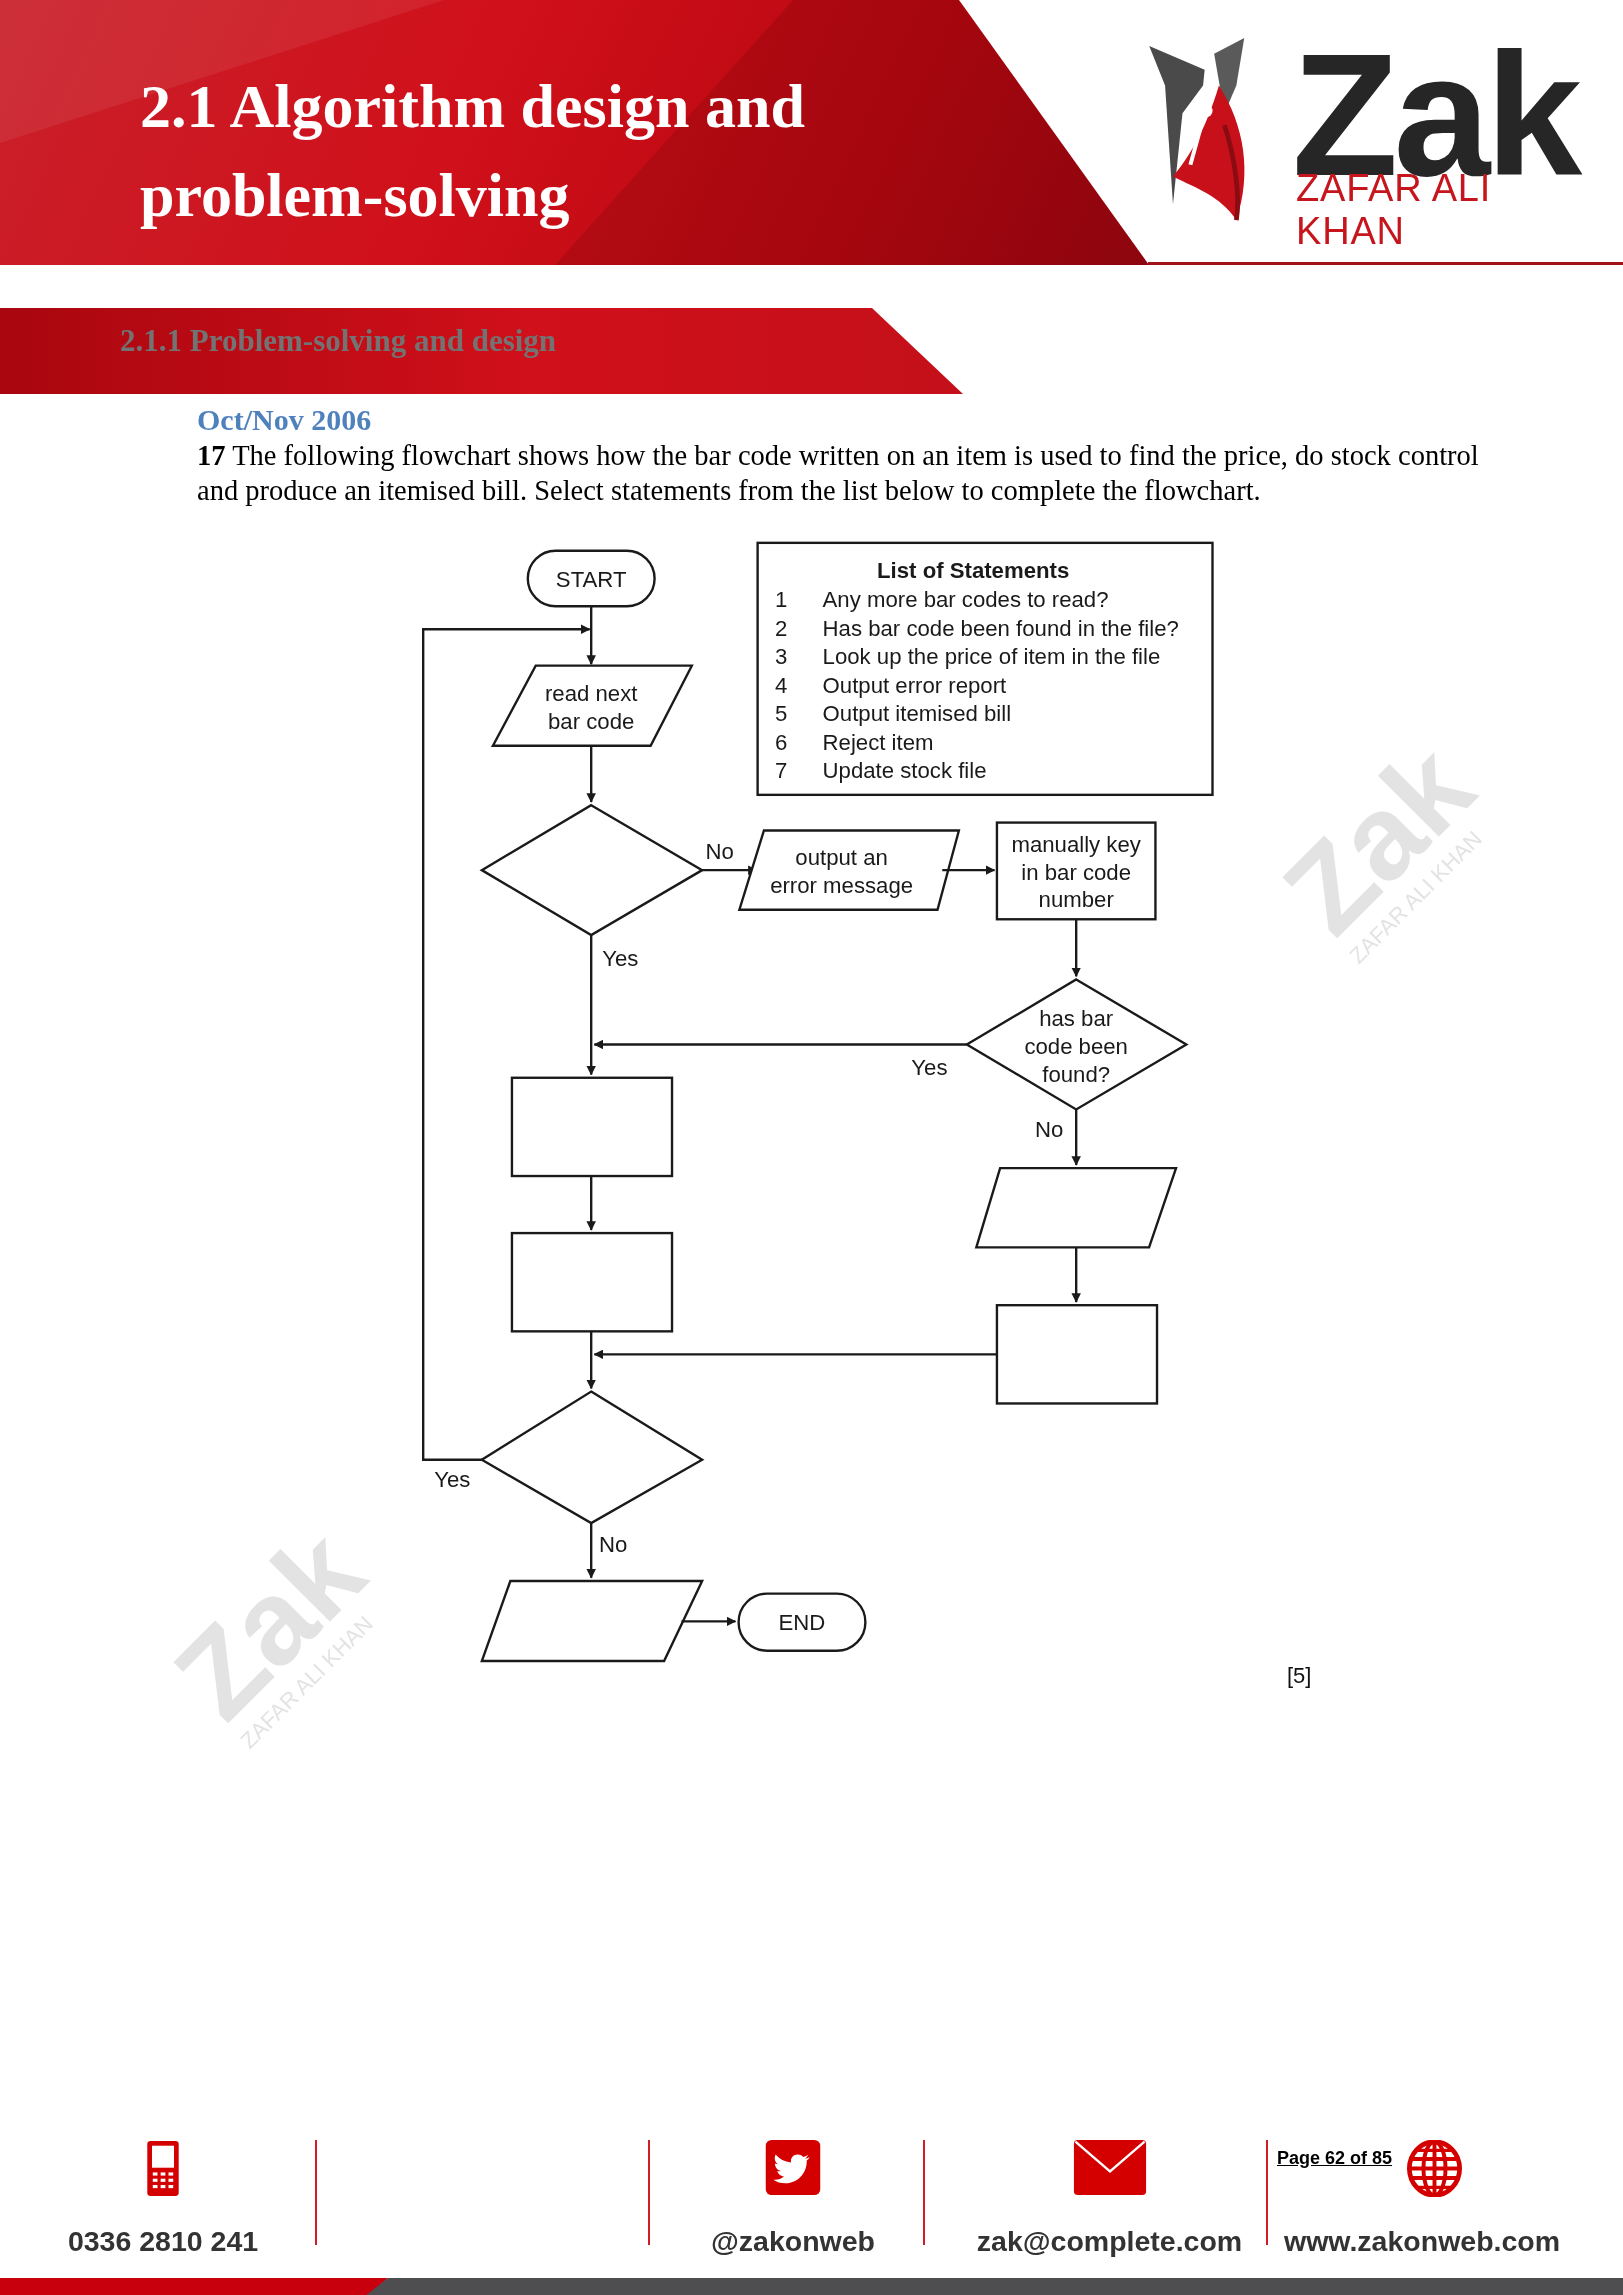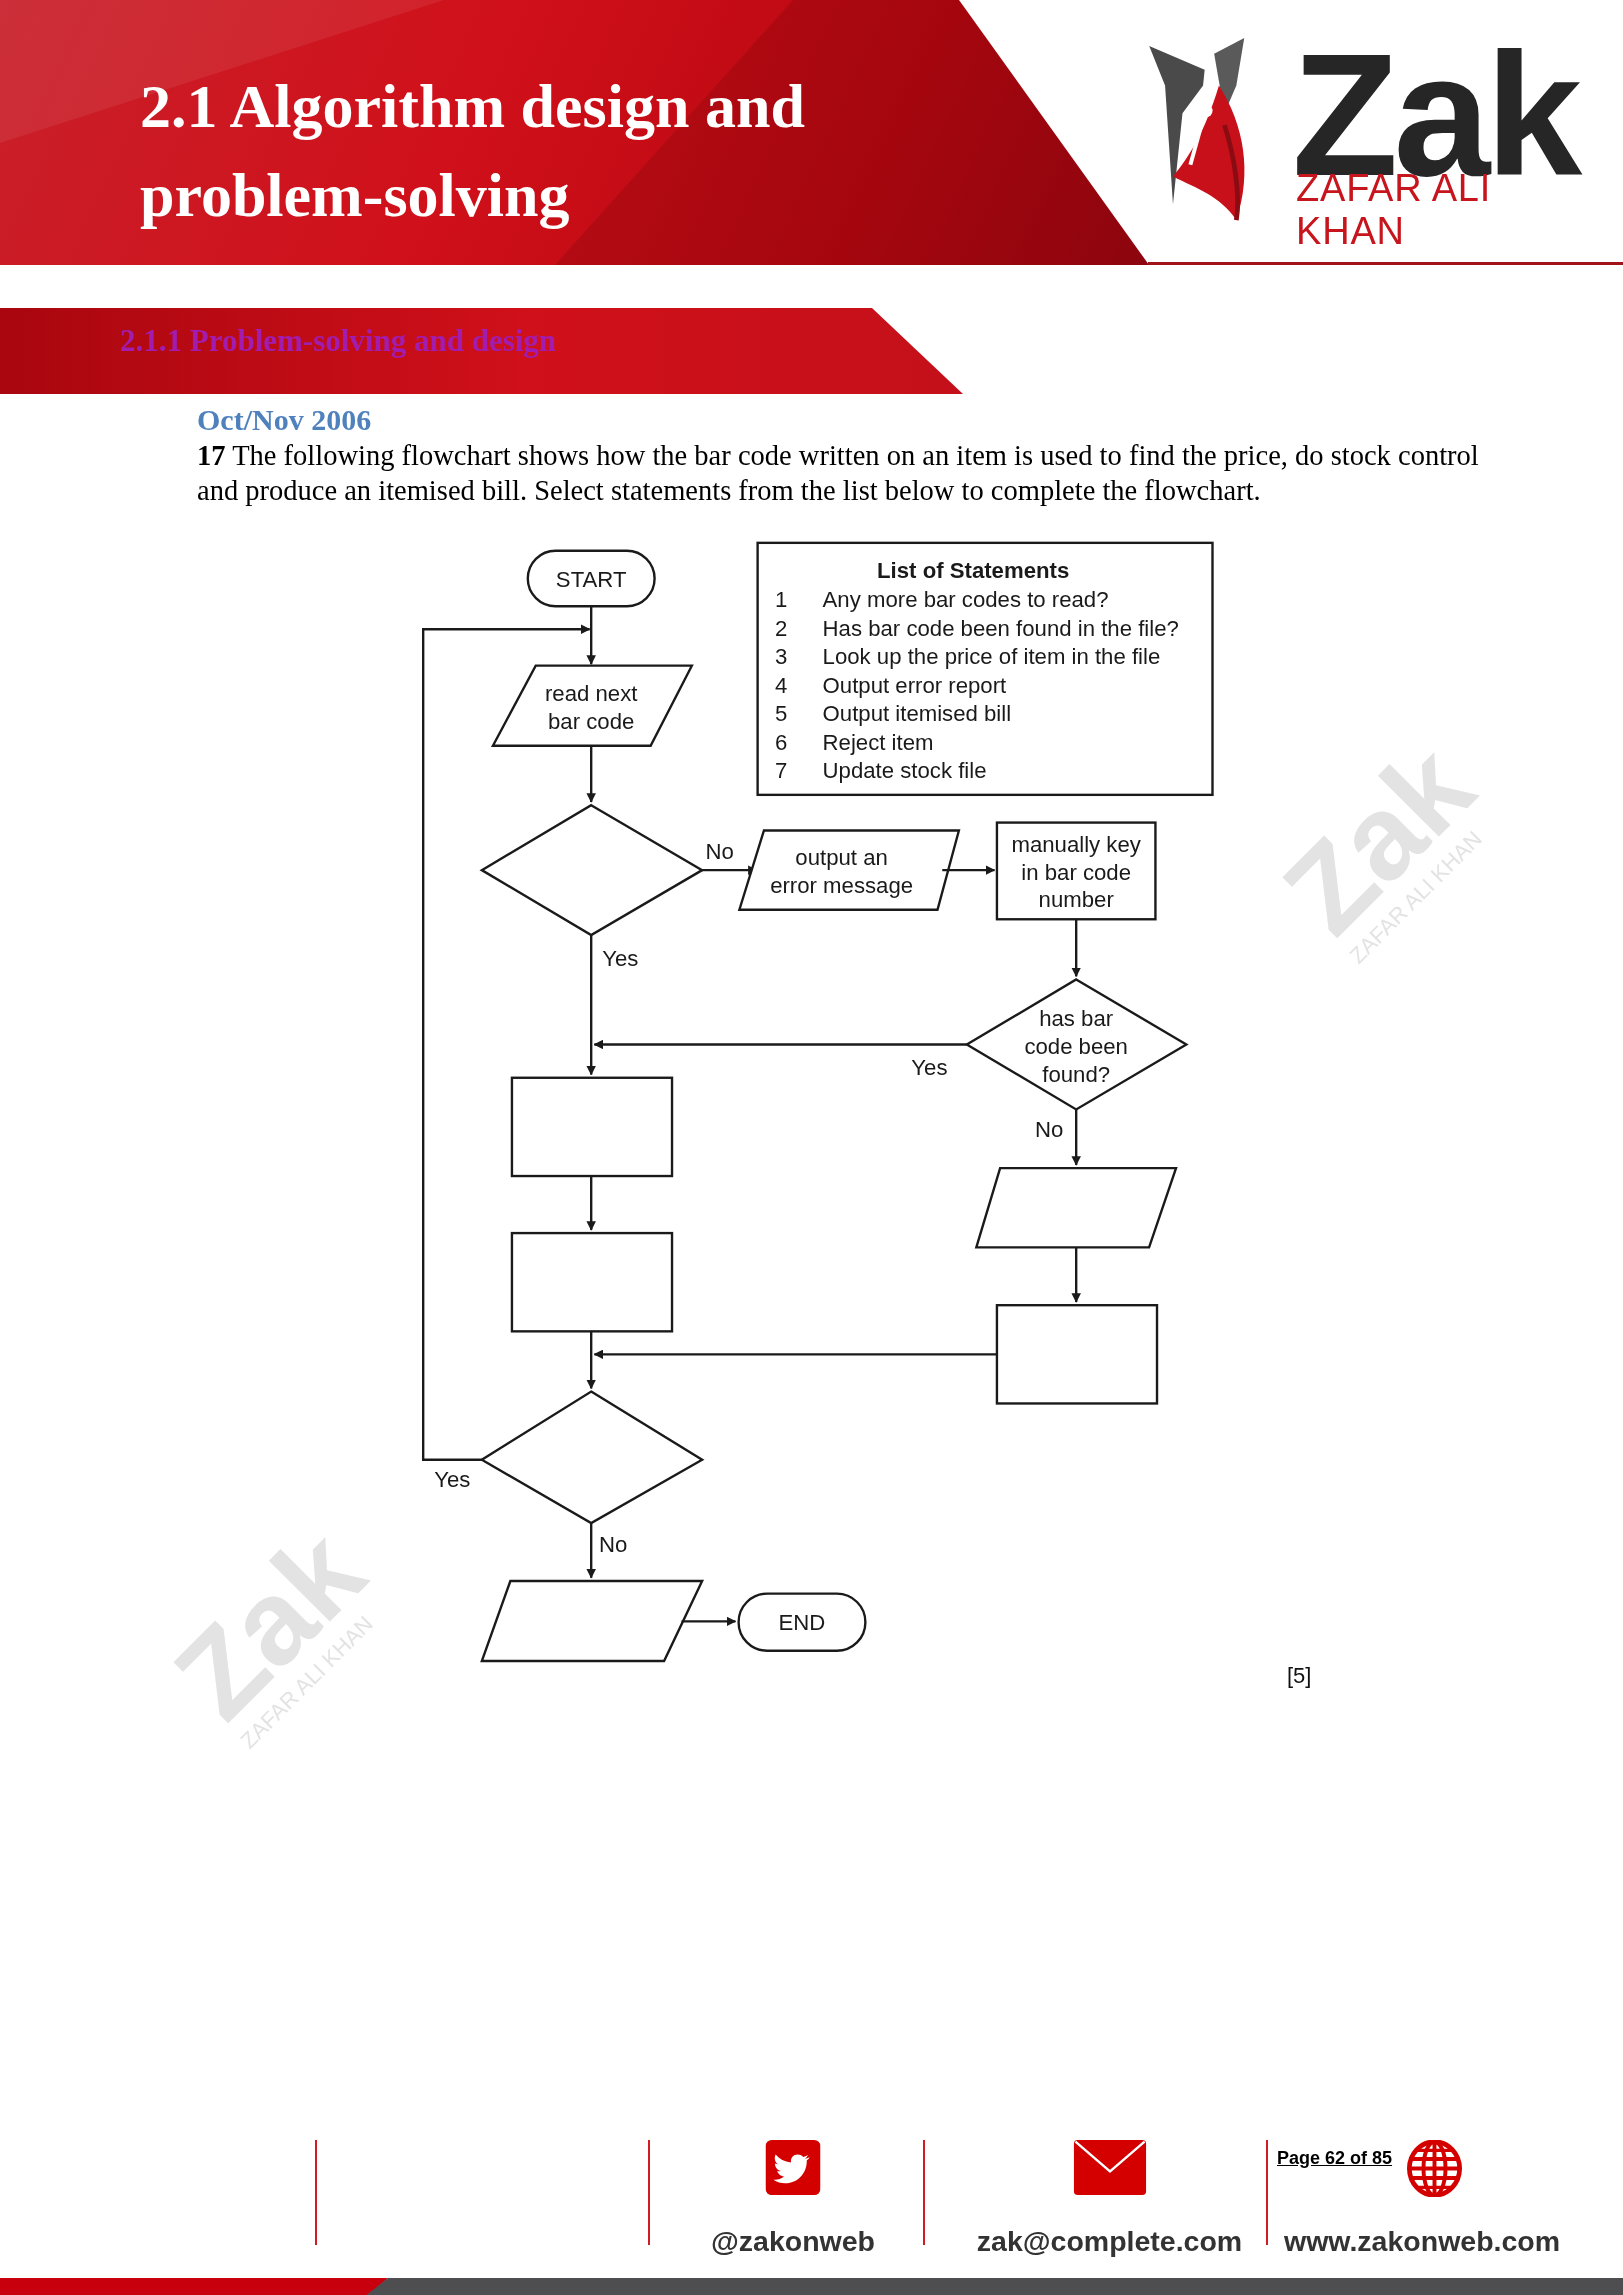--- a/index.html
+++ b/index.html
@@ -18,21 +18,21 @@
   .header-title { position: absolute; left: 140px; top: 62px; color: #ffffff; font-family: "Liberation Serif", serif; font-weight: bold; font-size: 62px; line-height: 89px; width: 793px; }
 
   .logo { position: absolute; left: 1133px; top: 32px; width: 476px; height: 214px; }
   .logo-z { position: absolute; left: 159px; top: 0px; font-family: "Liberation Sans", sans-serif; font-weight: bold; font-size: 174px; color: #262626; letter-spacing: -4.8px; line-height: 166px; }
   .logo-sub { position: absolute; left: 163px; top: 135px; font-family: "Liberation Sans", sans-serif; font-size: 38px; color: #c7151d; letter-spacing: 0.8px; }
 
   
   .section-banner { position: absolute; left: 0; top: 308px; width: 963px; height: 86px;
     background: linear-gradient(90deg, #a9060f 0%, #d0101a 55%, #c4101a 100%);
     clip-path: polygon(0 0, 872px 0, 963px 86px, 0 86px); }
-  .section-title { position: absolute; left: 120px; top: 317px; color: #a21caf; font-family: "Liberation Serif", serif; font-weight: bold; font-size: 31px; line-height: 48px; }
+  .section-title { position: absolute; left: 120px; top: 317px; color: #737373; font-family: "Liberation Serif", serif; font-weight: bold; font-size: 31px; line-height: 48px; }
 
   
   .exam-date { position: absolute; left: 197px; top: 403px; color: #4f81bd; font-weight: bold; font-size: 30px; font-family: "Liberation Serif", serif; }
   .question { position: absolute; left: 197px; top: 438px; width: 1284px; font-size: 28.5px; line-height: 35px; color: #000; font-family: "Liberation Serif", serif; }
   .question b { font-weight: bold; }
 
   
   .flowchart { position: absolute; left: 0; top: 0; width: 1623px; height: 2295px; pointer-events: none; }
   .fc-text { font-family: "Liberation Sans", sans-serif; font-size: 28px; fill: #1a1a1a; }
   .fc-bold { font-weight: bold; }
@@ -187,20 +187,38 @@
     <text class="fc-text" x="978" y="946">6</text>
     <text class="fc-text" x="1038" y="946">Reject item</text>
     <text class="fc-text" x="978" y="982">7</text>
     <text class="fc-text" x="1038" y="982">Update stock file</text>
   </g>
 </svg>
 
 <div class="marks">[5]</div>
 
 <div class="footer">
+  <div class="footer-item" style="left:48px;width:230px;">
+    <svg class="footer-icon" width="33" height="57" viewBox="0 0 42 72">
+      <rect x="1" y="1" width="40" height="70" rx="4" fill="#d40000"></rect>
+      <rect x="7" y="7" width="28" height="28" fill="#fff"></rect>
+      <g fill="#fff">
+        <rect x="8" y="41" width="6" height="4"></rect>
+          <rect x="18" y="41" width="6" height="4"></rect>
+          <rect x="28" y="41" width="6" height="4"></rect>
+        <rect x="8" y="49" width="6" height="4"></rect>
+          <rect x="18" y="49" width="6" height="4"></rect>
+          <rect x="28" y="49" width="6" height="4"></rect>
+        <rect x="8" y="57" width="6" height="4"></rect>
+          <rect x="18" y="57" width="6" height="4"></rect>
+          <rect x="28" y="57" width="6" height="4"></rect>
+      </g>
+    </svg>
+    <div class="footer-label">0336 2810 241</div>
+  </div>
   <div class="footer-divider" style="left:315px;"></div>
 
   <div class="footer-divider" style="left:648px;"></div>
 
   <div class="footer-item" style="left:690px;width:206px;">
     <svg class="footer-icon" width="55" height="55" viewBox="0 0 70 70">
       <rect x="0" y="0" width="70" height="70" rx="8" fill="#d40000"></rect>
       <path d="M56,22 C54,23 52,23.5 50,24 C52,22.5 53.5,21 54,19 C52,20 50,21 48,21.5 C46,19.5 43.5,18.5 41,18.5 C35.5,18.5 31.5,23 32.5,28.5 C24.5,28 17.5,24 13,18.5 C10.5,23 12,28.5 16,31 C14.5,31 13,30.5 12,30 C12,34.5 15,38.5 19.5,39.5 C18,40 16.5,40 15,39.5 C16,43.5 20,46.5 24,46.5 C20,49.5 15,51 10,50.5 C14.5,53.5 19.5,55 25,55 C43,55 53,40 52.5,26 C54,25 55.5,23.5 56,22 Z" fill="#fff"></path>
     </svg>
     <div class="footer-label">@zakonweb</div>

